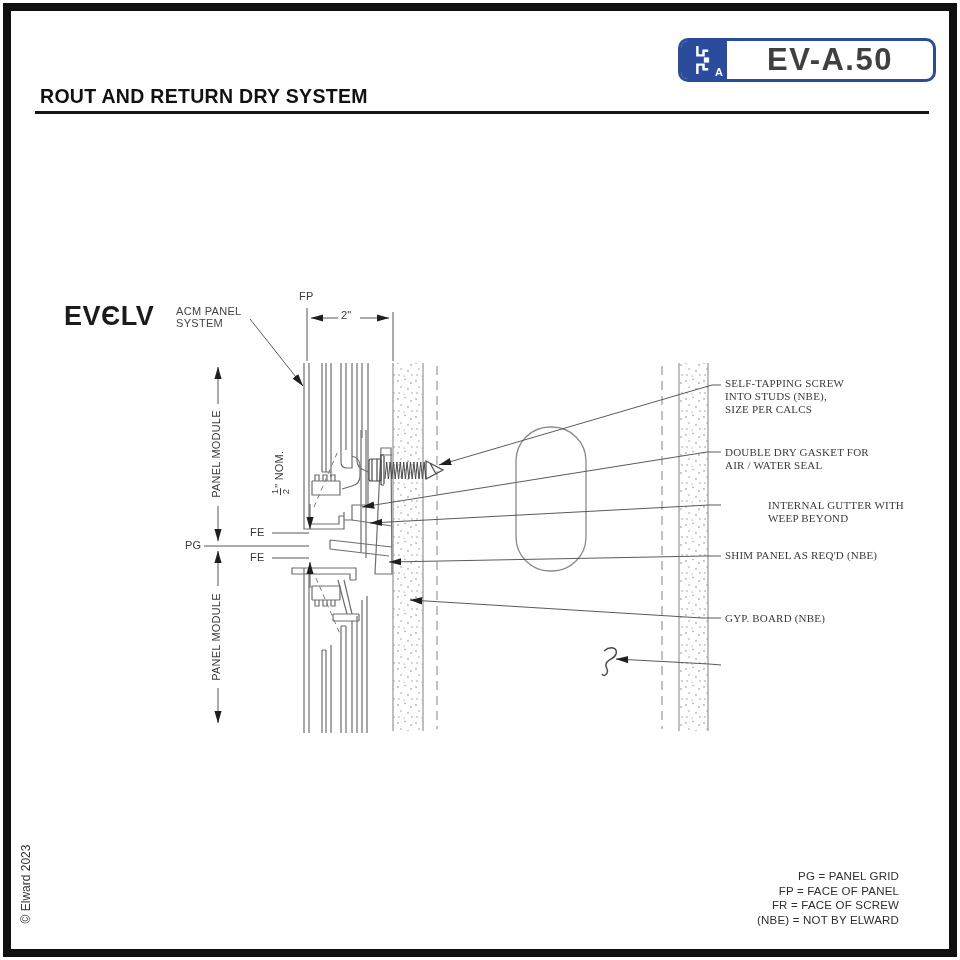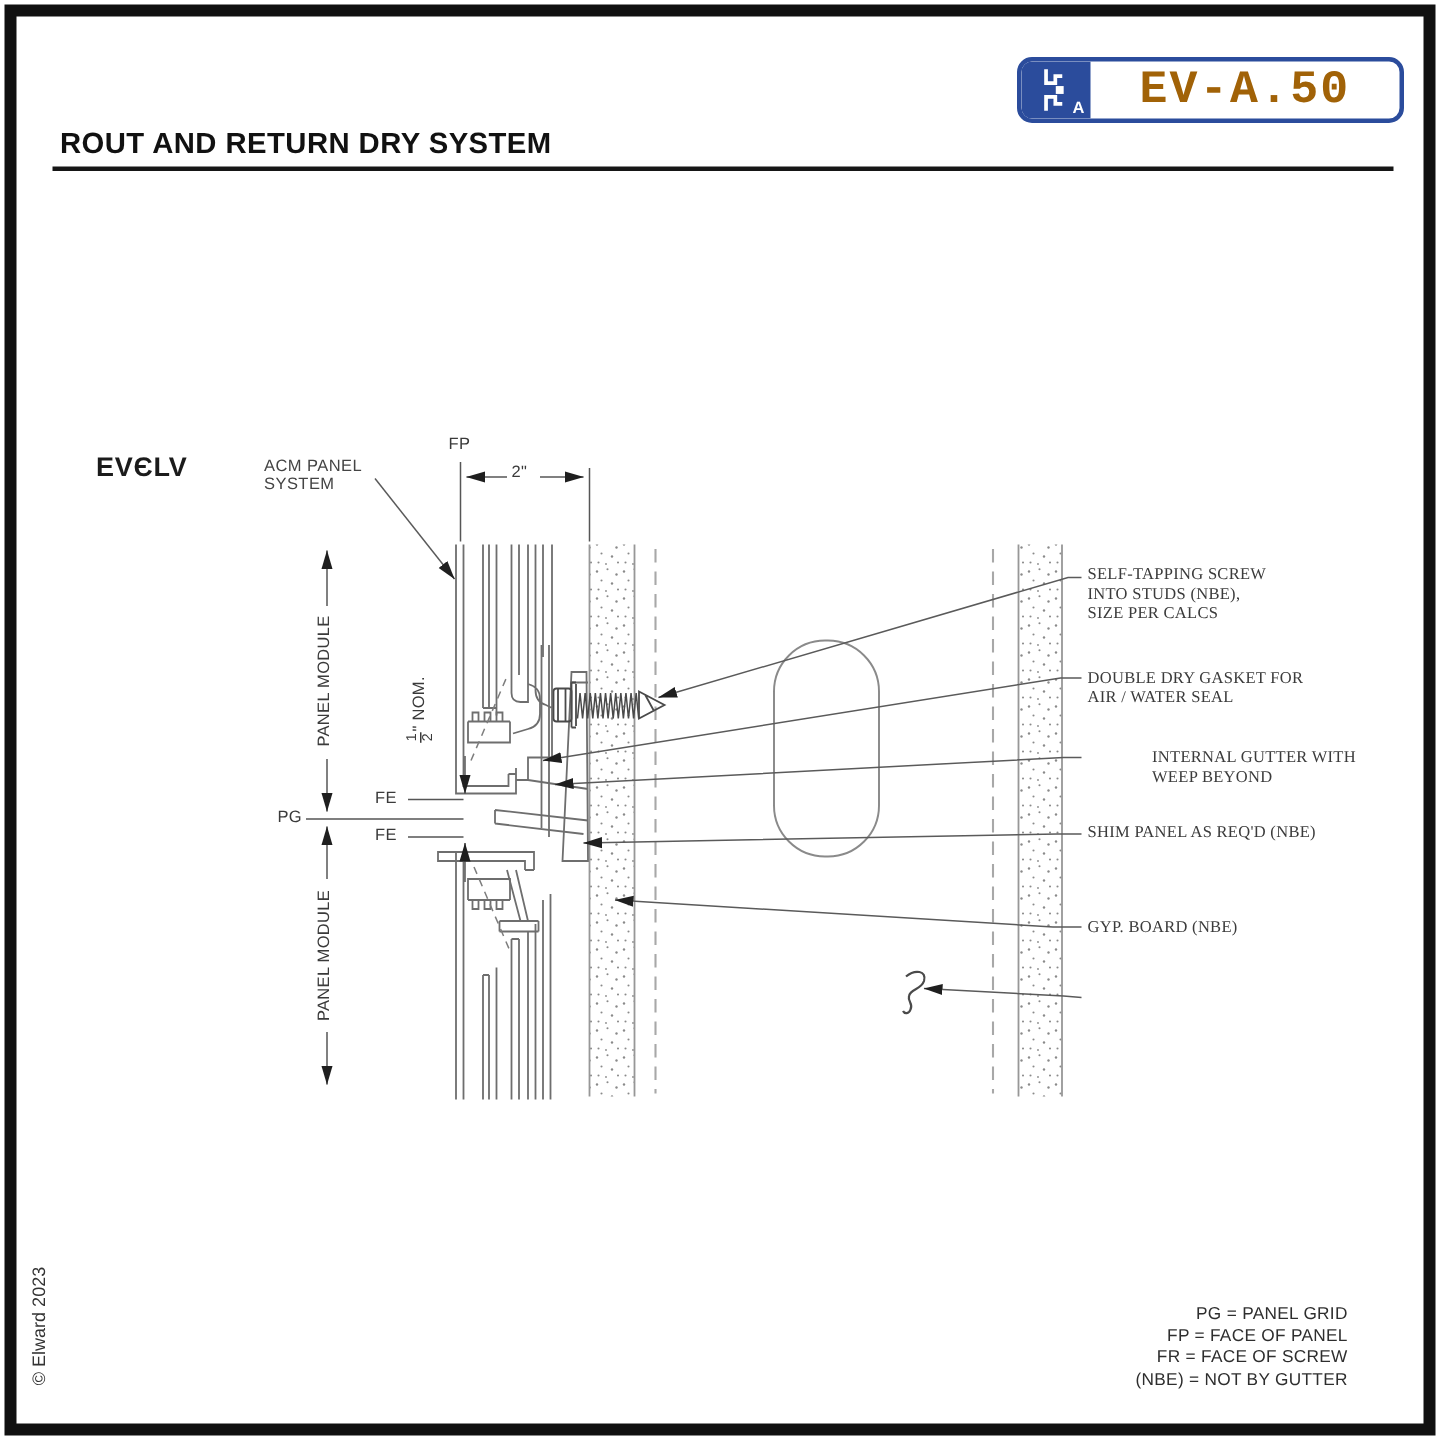--- a/index.html
+++ b/index.html
@@ -7,22 +7,22 @@
          font-family:"Liberation Sans",sans-serif;color:#2e2e2e;}
   .frame{position:absolute;left:3px;top:3px;right:3px;bottom:3px;border:8px solid #101010;pointer-events:none;}
   .abs{position:absolute;white-space:nowrap;}
   .title{left:40px;top:85px;font-size:19.5px;font-weight:bold;letter-spacing:.3px;color:#111;text-align:right;}
   .title-rule{left:35px;top:111px;width:894px;height:3px;background:#161616;}
   .badge{left:678px;top:38px;width:252px;height:38px;border:3px solid #2b4c9c;border-radius:10px;
          display:flex;overflow:hidden;background:#fff;}
   .badge-iconbox{flex:0 0 46px;background:#2b4c9c;position:relative;}
   .badge-letter{position:absolute;right:4px;bottom:1px;color:#fff;font-size:11px;font-weight:bold;}
   .badge-code{flex:1;display:flex;align-items:center;justify-content:center;
-              font-size:31px;font-weight:600;letter-spacing:1.5px;color:#a16207;font-family:Liberation Mono, monospace;}
-  .logo{left:64px;top:301px;font-size:18px;font-weight:800;letter-spacing:.5px;color:#1b1b1b;}
+              font-size:31px;font-weight:600;letter-spacing:1.5px;color:#404040;}
+  .logo{left:64px;top:301px;font-size:27px;font-weight:800;letter-spacing:.5px;color:#1b1b1b;}
   .logo .glyph{font-weight:800;}
   .tagline{left:176px;top:306px;font-size:11px;line-height:11.5px;letter-spacing:.3px;color:#444;}
   .lbl{font-size:11px;color:#3a3a3a;letter-spacing:.2px;}
   .rot{transform:translate(-50%,-50%) rotate(-90deg);}
   .ann{font-size:11px;line-height:13px;color:#3b3b3b;letter-spacing:.2px;font-family:Liberation Serif, serif;}
   .legend{left:757px;top:869px;font-size:11.5px;line-height:14.5px;color:#2e2e2e;letter-spacing:.2px;text-align:right;}
   .copyright{left:26px;top:884px;font-size:12px;color:#333;}
   .frac{display:inline-flex;flex-direction:column;align-items:center;vertical-align:middle;
         font-size:9.5px;line-height:9.5px;}
   .frac .num{border-bottom:1px solid #3a3a3a;padding:0 1px;}
@@ -190,18 +190,18 @@
     <div>SHIM PANEL AS REQ'D (NBE)</div>
   </div>
   <div class="abs ann" style="left:725px;top:612px">
     <div>GYP. BOARD (NBE)</div>
   </div>
 
   <div class="abs legend">
     <div>PG = PANEL GRID</div>
     <div>FP = FACE OF PANEL</div>
     <div>FR = FACE OF SCREW</div>
-    <div>(NBE) = NOT BY GUTTER</div>
+    <div>(NBE) = NOT BY ELWARD</div>
   </div>
 
   <div class="abs copyright rot">© Elward 2023</div>
 
 </div>
 
 </body></html>

